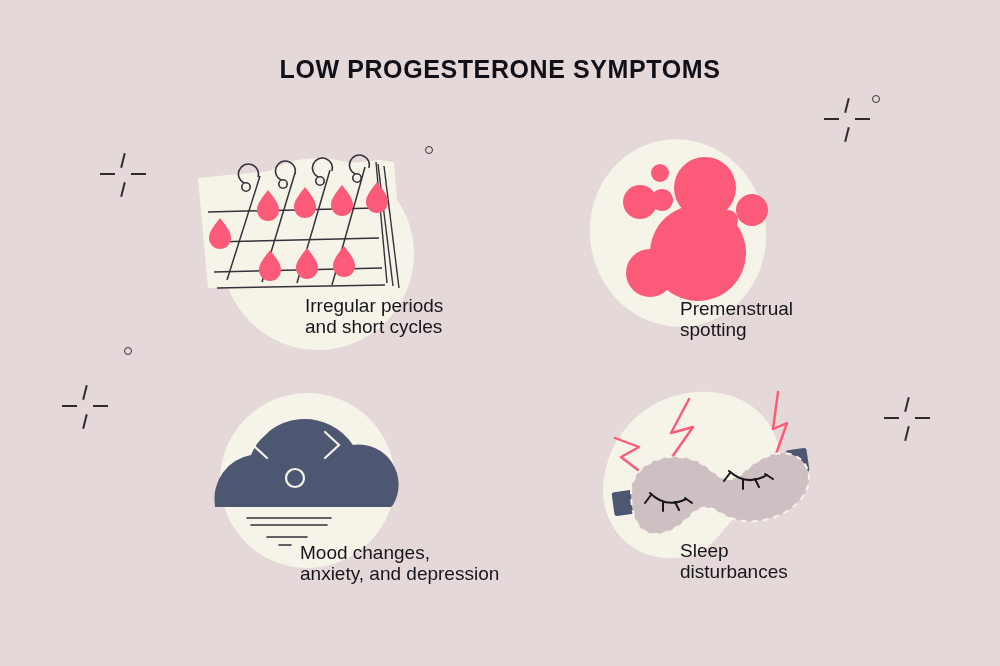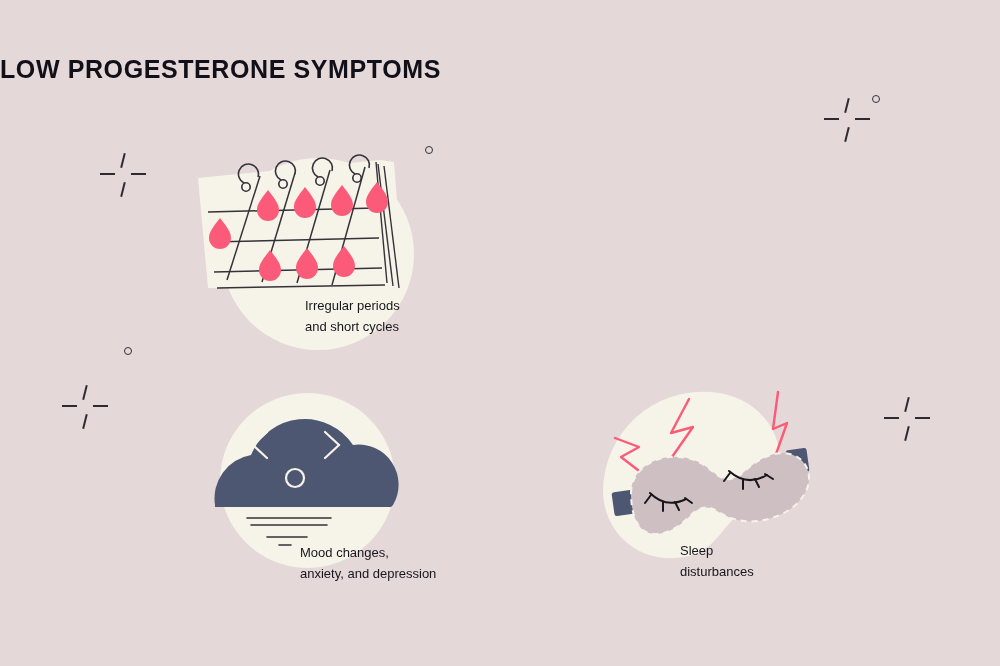--- a/index.html
+++ b/index.html
@@ -20,21 +20,21 @@
     background: #e4d8d9;
     overflow: hidden;
   }
 
   
   .poster-title {
     position: absolute;
     left: 0;
     top: 55px;
     width: 1000px;
-    text-align: left;
+    text-align: center;
     font-size: 25px;
     font-weight: bold;
     letter-spacing: 0.6px;
     color: #111018;
     font-family: "Liberation Sans", sans-serif;
   }
 
   
   .sparkle {
     position: absolute;
@@ -78,21 +78,21 @@
   .card {
     position: absolute;
   }
   .blobbg {
     position: absolute;
     background: #f6f3e9;
   }
   .card-label {
     position: absolute;
     color: #17161c;
-    font-size: 13px;
+    font-size: 19px;
     line-height: 21px;
     font-family: "Liberation Sans", sans-serif;
     white-space: pre-line;
   }
 
   
   #card-irregular { left: 180px; top: 140px; width: 330px; height: 220px; }
   #card-irregular .circle-bg {
     left: 42px; top: 18px;
     width: 192px; height: 192px;
@@ -206,20 +206,40 @@
         <path d="M 90 110 c 7 9 11 14 11 20 a 11 11 0 0 1 -22 0 c 0 -6 4 -11 11 -20 z"></path>
         <path d="M 127 108 c 7 9 11 14 11 20 a 11 11 0 0 1 -22 0 c 0 -6 4 -11 11 -20 z"></path>
         <path d="M 164 106 c 7 9 11 14 11 20 a 11 11 0 0 1 -22 0 c 0 -6 4 -11 11 -20 z"></path>
       </g>
     </svg>
 
     <div class="card-label label">Irregular periods
 and short cycles</div>
   </div>
 
+  <div class="card" id="card-spotting">
+    <svg width="230" height="210" viewBox="0 0 230 210" style="position:absolute; left:0; top:0;">
+
+      <ellipse cx="98" cy="93" rx="88" ry="94" fill="#f6f3e9" transform="rotate(-10 98 93)"></ellipse>
+
+      <g fill="#fb5b78">
+        <circle cx="80" cy="33" r="9"></circle>
+        <circle cx="125" cy="48" r="31"></circle>
+        <circle cx="60" cy="62" r="17"></circle>
+        <circle cx="82" cy="60" r="11"></circle>
+        <circle cx="118" cy="113" r="48"></circle>
+        <circle cx="70" cy="133" r="24"></circle>
+        <circle cx="148" cy="80" r="10"></circle>
+        <circle cx="172" cy="70" r="16"></circle>
+      </g>
+    </svg>
+
+    <div class="card-label label">Premenstrual
+spotting</div>
+  </div>
 
   <div class="card" id="card-sleep">
     <svg width="240" height="200" viewBox="0 0 240 200" style="position:absolute; left:0; top:0;">
 
       <path d="M 8 105
                a 100 100 0 0 1 108 -98
                c 40 3 64 30 68 58
                c 4 30 -16 44 -34 58
                c -22 17 -30 42 -56 48
                c -48 11 -86 -22 -86 -66 Z" fill="#f6f3e9"></path>

